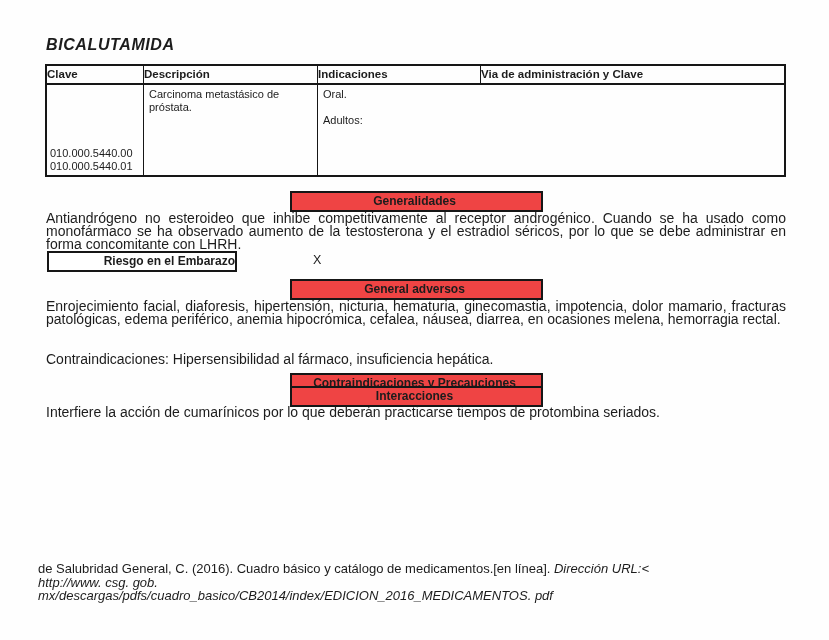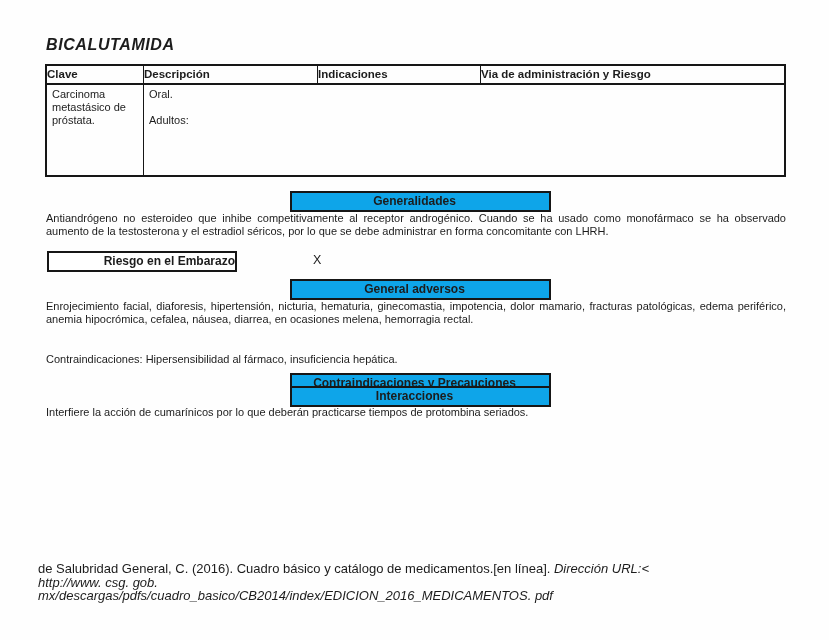--- a/index.html
+++ b/index.html
@@ -38,27 +38,27 @@
     font-size:11px;line-height:12.9px;
     padding:3px 5px 2px 5px;
   }
   .t-body .bcell:last-child{border-right:none;}
   .clave-cell{display:flex;flex-direction:column;justify-content:flex-end;padding-left:3px !important;white-space:nowrap;}
   .sp{height:12.9px;}
   .dose-line{display:flex;justify-content:space-between;width:91%;}
   
   .sec-box{
     position:absolute;left:290px;width:245px;
-    border:2px solid #161616;background:#0ea5e9;
+    border:2px solid #161616;background:#ef4444;
     font-size:12px;font-weight:bold;text-align:center;
-    padding:1px 12px 2px 0;
+    padding:1px 4px 2px 0;
   }
   .para{
     position:absolute;left:46px;width:740px;
-    font-size:11px;line-height:13.2px;
+    font-size:14px;line-height:13.2px;
     text-align:justify;
   }
   .riesgo-box{
     position:absolute;left:47px;top:251px;width:186px;
     border:2px solid #161616;background:#fff;
     font-size:12px;font-weight:bold;text-align:right;
     padding:1px 0 2px 0;
   }
   .x-mark{
     position:absolute;left:313px;top:253px;
@@ -75,23 +75,27 @@
 
 <div class="page">
 
   <div class="title">BICALUTAMIDA</div>
 
   <div class="drug-table">
     <div class="t-head">
       <div class="hcell">Clave</div>
       <div class="hcell">Descripción</div>
       <div class="hcell">Indicaciones</div>
-      <div class="hcell">Via de administración y Riesgo</div>
+      <div class="hcell">Via de administración y Clave</div>
     </div>
     <div class="t-body">
+      <div class="bcell clave-cell">
+        <div>010.000.5440.00</div>
+        <div>010.000.5440.01</div>
+      </div>
       <div class="bcell">
         <div>Carcinoma metastásico de próstata.</div>
       </div>
       <div class="bcell">
         <div>Oral.</div>
         <div class="sp"></div>
         <div>Adultos:</div>
         <div class="sp"></div>
       </div>
     </div>

